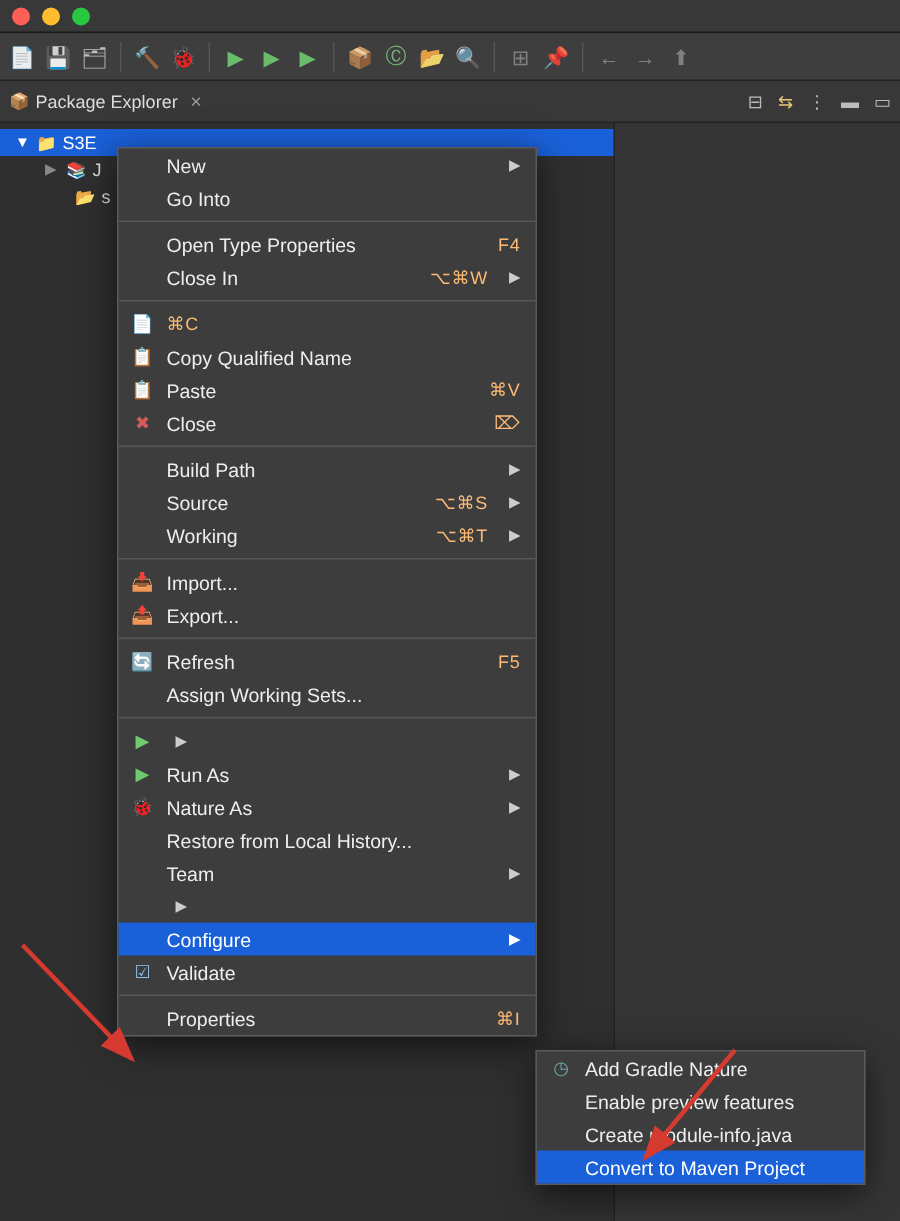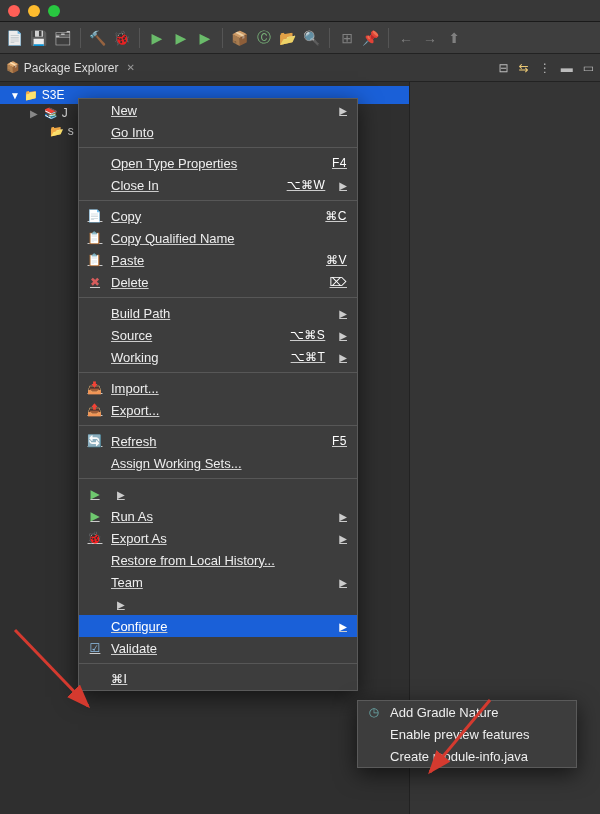--- a/index.html
+++ b/index.html
@@ -23,25 +23,25 @@
 .tree { padding: 4px 0; }
 .tree-row { display: flex; align-items: center; height: 18px; padding-left: 10px; gap: 4px; font-size: 12px; color: #ddd; }
 .tree-row.selected { background: #1a60d8; color: #fff; width: 100%; }
 .tree-row .arrow { width: 10px; color: #1a60d8; font-size: 10px; }
 .tree-row.selected .arrow { color: #fff; }
 .tree-row.indent1 { padding-left: 30px; }
 .tree-row.indent2 { padding-left: 50px; }
 .icon-folder { color: #e8c674; font-size: 11px; }
 .icon-lib { color: #d8a657; font-size: 11px; }
 
-.context-menu { position: absolute; left: 78px; top: 98px; width: 280px; background: #3d3d3d; border: 1px solid #5a5a5a; box-shadow: 0 6px 22px rgba(0,0,0,0.6); z-index: 10; text-decoration: underline; }
+.context-menu { position: absolute; left: 78px; top: 98px; width: 280px; background: #3d3d3d; border: 1px solid #5a5a5a; box-shadow: 0 6px 22px rgba(0,0,0,0.6); z-index: 10; }
 .menu-item { display: flex; align-items: center; height: 22px; padding: 0 10px 0 8px; color: #eee; font-size: 13px; gap: 8px; position: relative; }
 .menu-item .mi-icon { width: 16px; text-align: center; font-size: 12px; }
 .menu-item .mi-label { flex: 1; }
-.menu-item .mi-shortcut { color: #ffffff; font-size: 12px; letter-spacing: 0.5px; }
+.menu-item .mi-shortcut { color: #fdba74; font-size: 12px; letter-spacing: 0.5px; }
 .menu-item .mi-arrow { color: #ccc; font-size: 10px; margin-left: 6px; }
 .menu-item.highlighted { background: #1a60d8; color: #fff; }
 .menu-item.highlighted .mi-shortcut, .menu-item.highlighted .mi-arrow { color: #fff; }
 .menu-sep { height: 1px; background: #575757; margin: 4px 0; }
 
 .submenu { position: absolute; left: 357px; top: 700px; width: 220px; background: #3d3d3d; border: 1px solid #5a5a5a; box-shadow: 0 6px 22px rgba(0,0,0,0.6); z-index: 11; }
 .arrow-red { position: absolute; pointer-events: none; z-index: 12; }
 </style>
 </head>
 <body>
@@ -132,35 +132,34 @@
     </div>
   <div class="menu-item">
       <span class="mi-icon"></span>
       <span class="mi-label">Close In</span>
       <span class="mi-shortcut">⌥⌘W</span>
       <span class="mi-arrow">▶</span>
     </div>
   <div class="menu-sep"></div>
   <div class="menu-item">
       <span class="mi-icon">📄</span>
-      <span class="mi-label">Copy</span>
       <span class="mi-shortcut">⌘C</span>
     </div>
   <div class="menu-item">
       <span class="mi-icon">📋</span>
       <span class="mi-label">Copy Qualified Name</span>
     </div>
   <div class="menu-item">
       <span class="mi-icon">📋</span>
       <span class="mi-label">Paste</span>
       <span class="mi-shortcut">⌘V</span>
     </div>
   <div class="menu-item">
       <span class="mi-icon" style="color:#d65c5c">✖</span>
-      <span class="mi-label">Delete</span>
+      <span class="mi-label">Close</span>
       <span class="mi-shortcut">⌦</span>
     </div>
   <div class="menu-sep"></div>
   <div class="menu-item">
       <span class="mi-icon"></span>
       <span class="mi-label">Build Path</span>
       <span class="mi-arrow">▶</span>
     </div>
   <div class="menu-item">
       <span class="mi-icon"></span>
@@ -198,21 +197,21 @@
       <span class="mi-icon" style="color:#6fc96f">▶</span>
       <span class="mi-arrow">▶</span>
     </div>
   <div class="menu-item">
       <span class="mi-icon" style="color:#6fc96f">▶</span>
       <span class="mi-label">Run As</span>
       <span class="mi-arrow">▶</span>
     </div>
   <div class="menu-item">
       <span class="mi-icon" style="color:#8fbf8f">🐞</span>
-      <span class="mi-label">Export As</span>
+      <span class="mi-label">Nature As</span>
       <span class="mi-arrow">▶</span>
     </div>
   <div class="menu-item">
       <span class="mi-icon"></span>
       <span class="mi-label">Restore from Local History...</span>
     </div>
   <div class="menu-item">
       <span class="mi-icon"></span>
       <span class="mi-label">Team</span>
       <span class="mi-arrow">▶</span>
@@ -226,36 +225,41 @@
       <span class="mi-label">Configure</span>
       <span class="mi-arrow">▶</span>
     </div>
   <div class="menu-item">
       <span class="mi-icon" style="color:#8fbfe8">☑</span>
       <span class="mi-label">Validate</span>
     </div>
   <div class="menu-sep"></div>
   <div class="menu-item">
       <span class="mi-icon"></span>
+      <span class="mi-label">Properties</span>
       <span class="mi-shortcut">⌘I</span>
     </div>
 </div>
 
 <div class="submenu">
   <div class="menu-item">
       <span class="mi-icon" style="color:#6aa7a7">◷</span>
       <span class="mi-label">Add Gradle Nature</span>
     </div>
   <div class="menu-item">
       <span class="mi-icon"></span>
       <span class="mi-label">Enable preview features</span>
     </div>
   <div class="menu-item">
       <span class="mi-icon"></span>
       <span class="mi-label">Create module-info.java</span>
+    </div>
+  <div class="menu-item highlighted">
+      <span class="mi-icon"></span>
+      <span class="mi-label">Convert to Maven Project</span>
     </div>
 </div>
 
 <svg class="arrow-red" width="600" height="814" style="left:0;top:0">
   <defs>
     <marker id="ah" markerWidth="10" markerHeight="10" refX="7" refY="3" orient="auto">
       <path d="M0,0 L8,3 L0,6 Z" fill="#d43a2f"></path>
     </marker>
   </defs>
   <line x1="15" y1="630" x2="88" y2="706" stroke="#d43a2f" stroke-width="3" marker-end="url(#ah)"></line>

